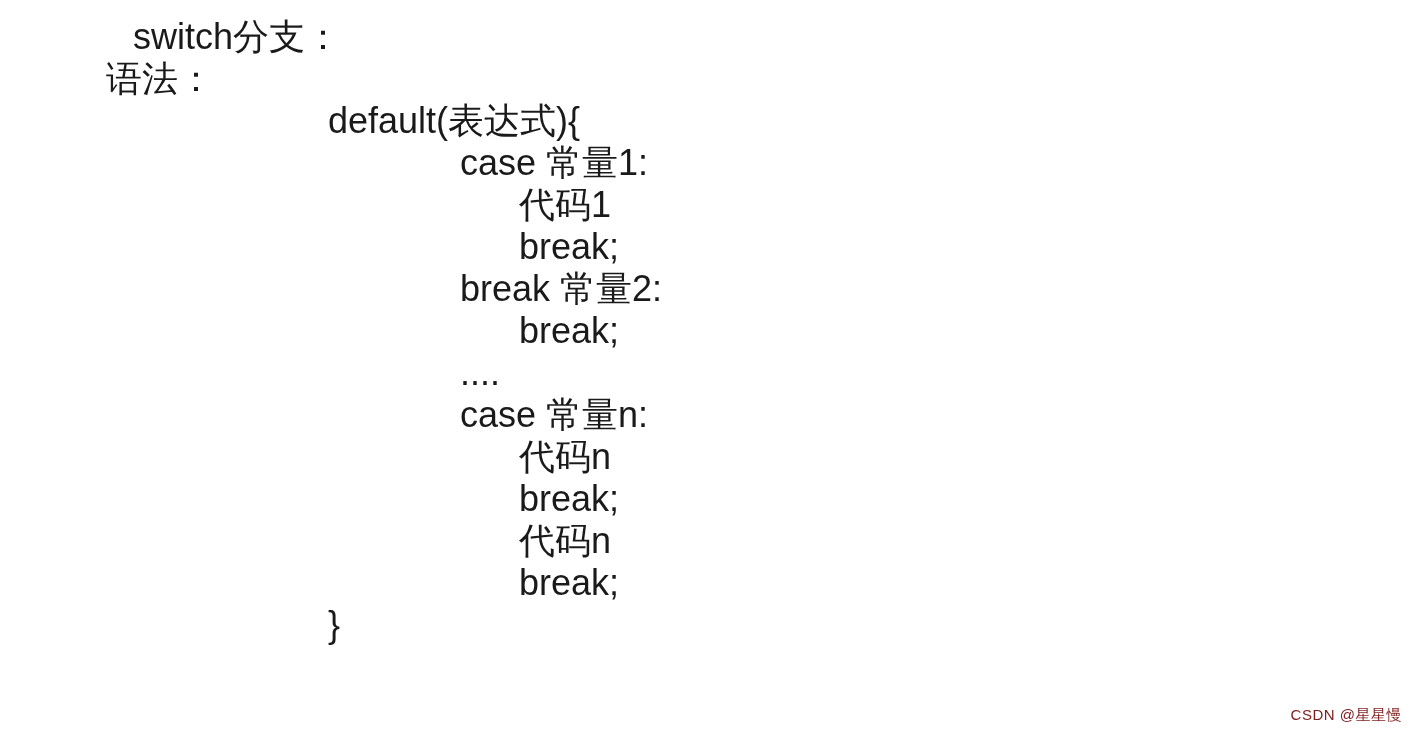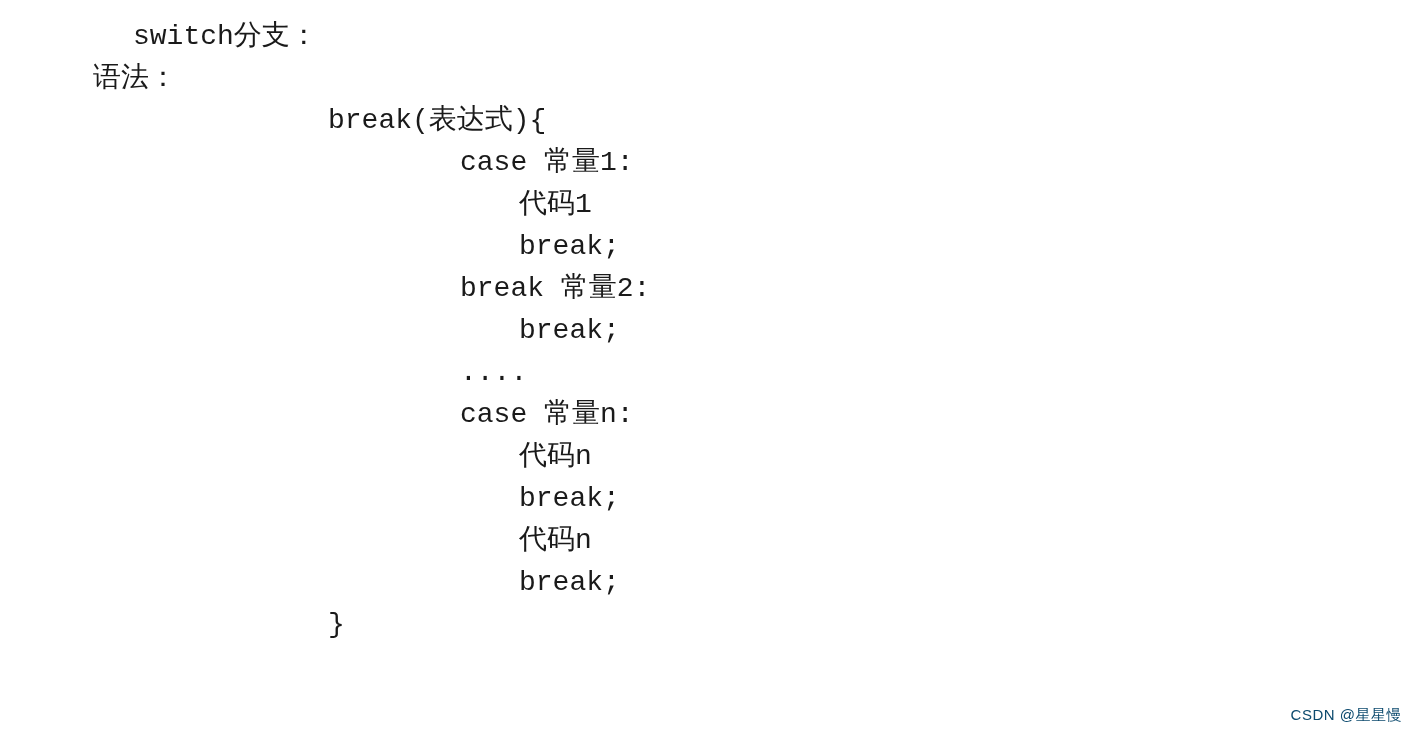--- a/index.html
+++ b/index.html
@@ -12,53 +12,52 @@
     overflow: hidden;
     position: relative;
   }
   .note {
     position: absolute;
     top: 16px;
     left: 0;
     width: 100%;
   }
   .line {
-    font-size: 28px;
+    font-size: 36px;
     line-height: 42px;
     white-space: pre;
-    font-family: Liberation Mono, monospace;
   }
   .indent-1 { padding-left: 133px; }
-  .indent-2 { padding-left: 93px; }
+  .indent-2 { padding-left: 93px; margin-left: 13px; }
   .indent-3 { padding-left: 328px; }
   .indent-4 { padding-left: 423px; margin-left: 37px; }
   .indent-5 { padding-left: 519px; }
   .watermark {
     position: absolute;
     right: 10px;
     bottom: 11px;
     font-size: 15px;
     line-height: 16px;
     letter-spacing: 0.5px;
   }
 </style>
 </head>
 <body style="background: rgb(255, 255, 255); color: rgb(26, 26, 26);">
 
 <div class="note" id="note-block">
     <div class="line indent-1">switch分支：</div>
     <div class="line indent-2">语法：</div>
-    <div class="line indent-3">break(表达式){</div>
+    <div class="line indent-3">default(表达式){</div>
     <div class="line indent-4">case 常量1:</div>
     <div class="line indent-5">代码1</div>
     <div class="line indent-5">break;</div>
     <div class="line indent-4">break 常量2:</div>
     <div class="line indent-5">break;</div>
     <div class="line indent-4">....</div>
     <div class="line indent-4">case 常量n:</div>
     <div class="line indent-5">代码n</div>
     <div class="line indent-5">break;</div>
     <div class="line indent-5">代码n</div>
     <div class="line indent-5">break;</div>
     <div class="line indent-3">}</div>
   </div>
 
-<div class="watermark" id="watermark" style="color: #0c4a6e;">CSDN @星星慢</div>
+<div class="watermark" id="watermark" style="color: #7f1d1d;">CSDN @星星慢</div>
 
 </body></html>

